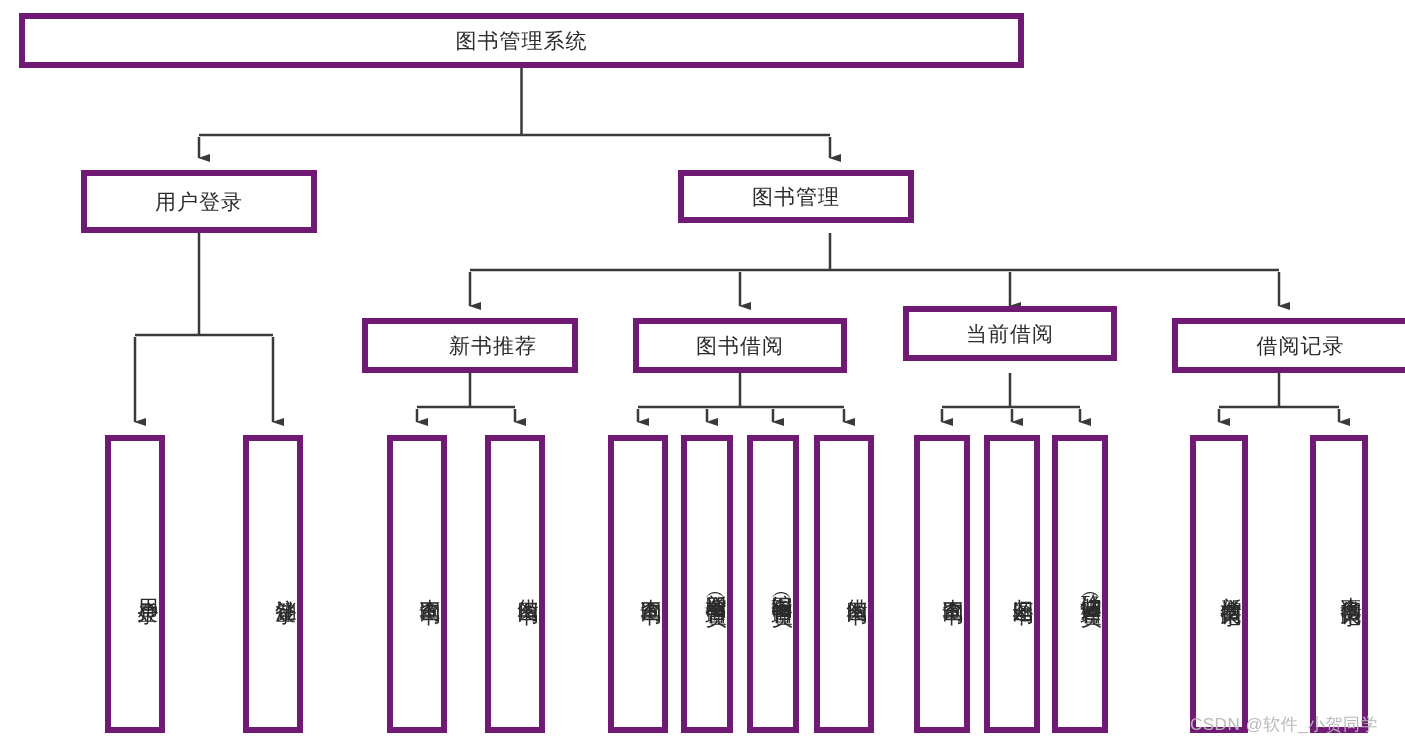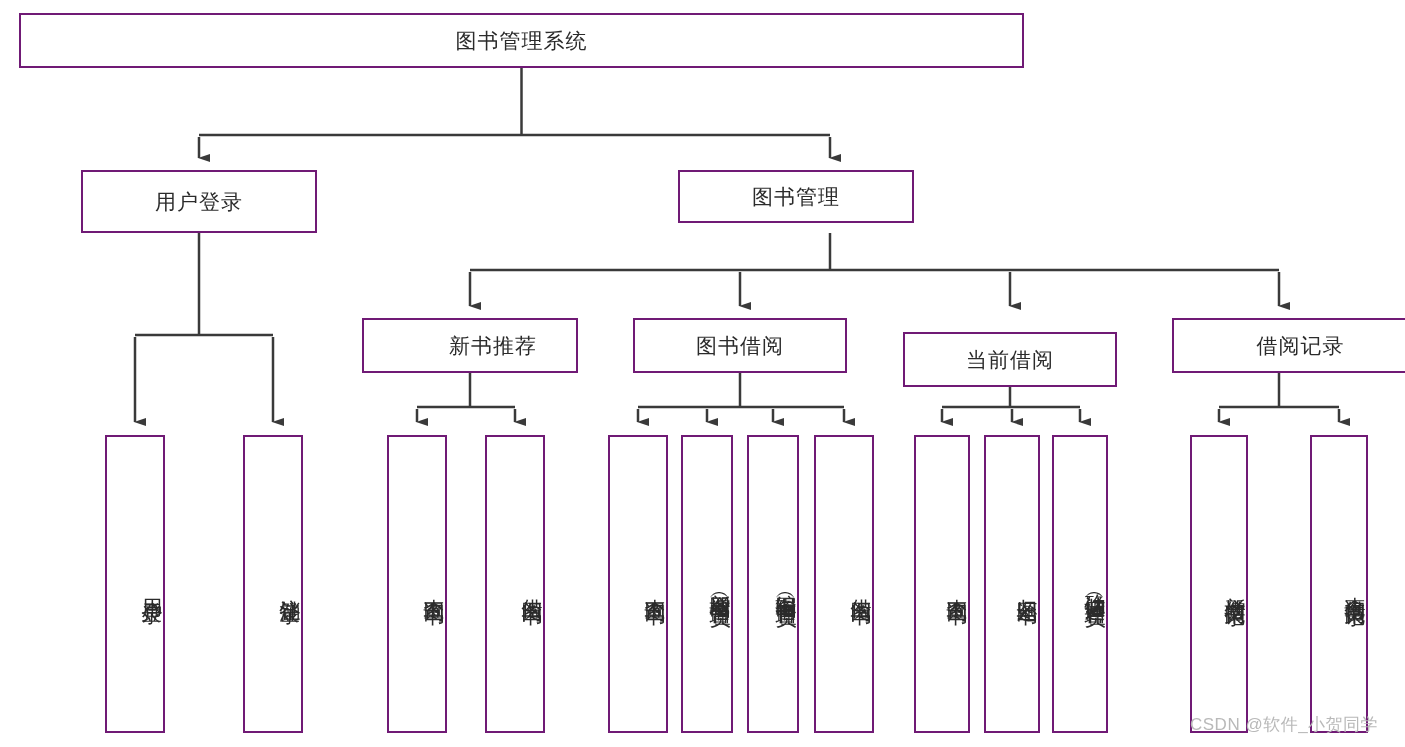--- a/index.html
+++ b/index.html
@@ -22,21 +22,21 @@
     left: 0;
     top: 0;
     width: 1405px;
     height: 747px;
     pointer-events: none;
   }
   .node {
     position: absolute;
     box-sizing: border-box;
     background: #ffffff;
-    border: 2px solid #701a75;
+    border: 6px solid #701a75;
     display: flex;
     align-items: center;
     justify-content: center;
     color: #2b2b2b;
   }
   .node.horiz {
     font-size: 21px;
     letter-spacing: 1px;
   }
   .node.vert {
@@ -127,21 +127,21 @@
   <div class="node horiz" id="n-l2-1" style="left: 678px; top: 170px; width: 236px; height: 53px;">
       <span>图书管理</span>
     </div>
 
   <div class="node horiz" id="n-l3-0" style="left: 362px; top: 318px; width: 216px; height: 55px; padding-left: 46px;">
       <span>新书推荐</span>
     </div>
   <div class="node horiz" id="n-l3-1" style="left: 633px; top: 318px; width: 214px; height: 55px;">
       <span>图书借阅</span>
     </div>
-  <div class="node horiz" id="n-l3-2" style="left: 903px; top: 332px; width: 214px; height: 55px;">
+  <div class="node horiz" id="n-l3-2" style="left: 903px; top: 306px; width: 214px; height: 55px;">
       <span>当前借阅</span>
     </div>
   <div class="node horiz" id="n-l3-3" style="left: 1172px; top: 318px; width: 257px; height: 55px;">
       <span>借阅记录</span>
     </div>
 
   <div class="node vert" id="n-lf-0" style="left: 105px; top: 435px; width: 60px; height: 298px;">
       <span>用户登录</span>
     </div>
   <div class="node vert" id="n-lf-1" style="left: 243px; top: 435px; width: 60px; height: 298px;">

